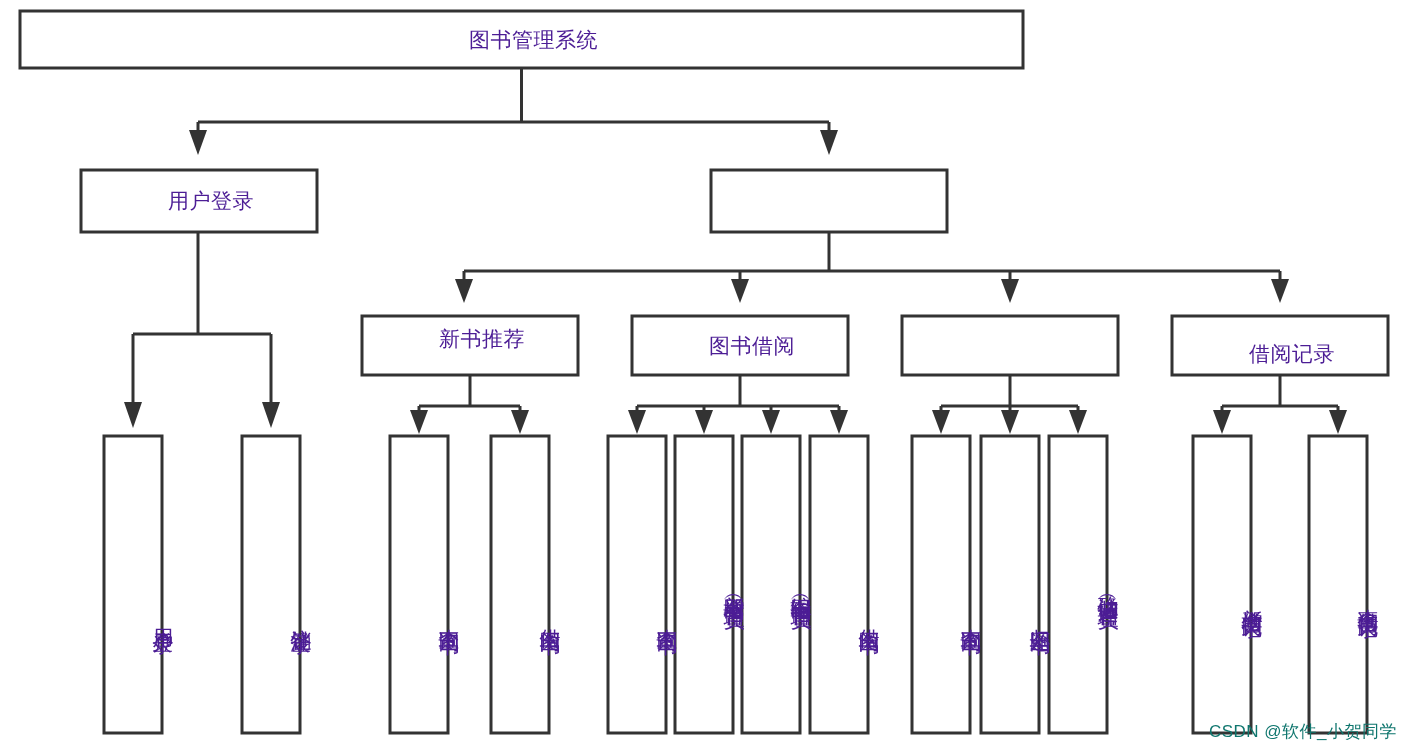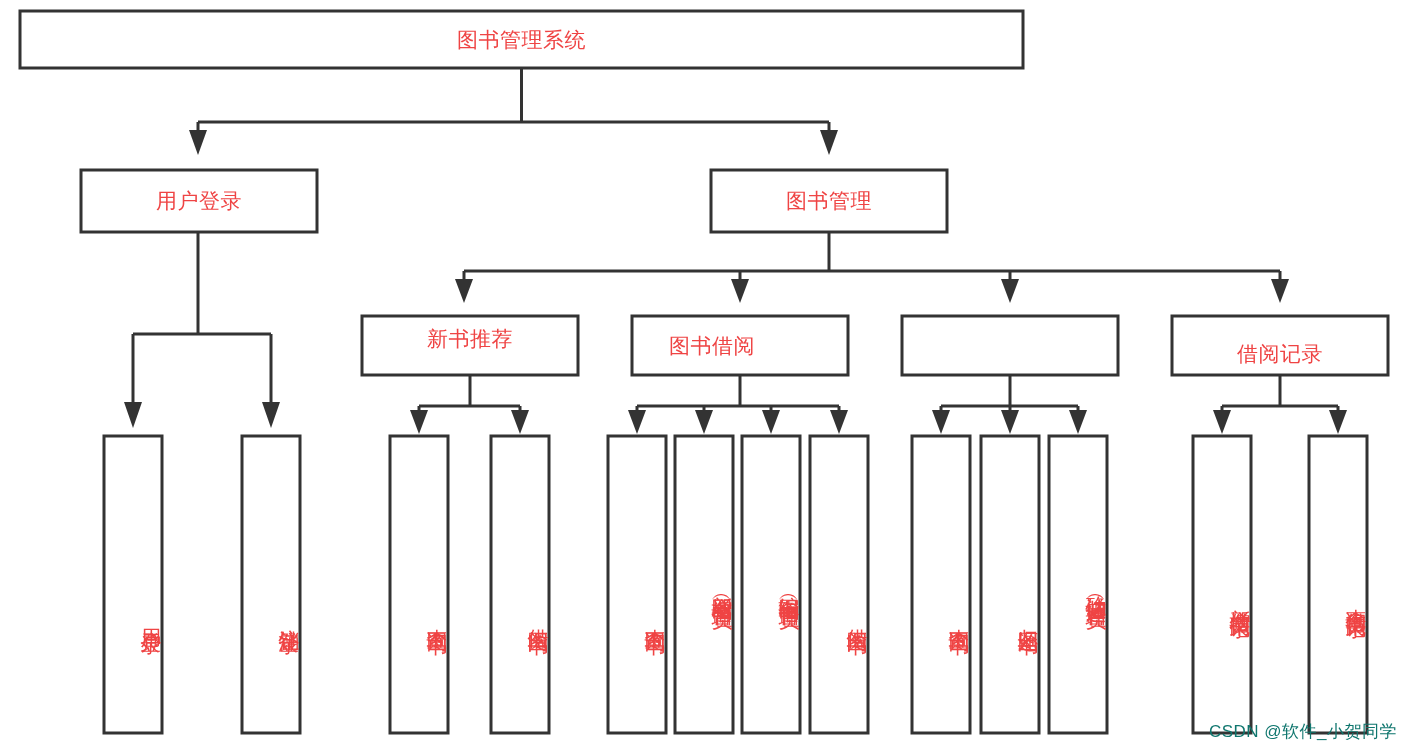--- a/index.html
+++ b/index.html
@@ -39,24 +39,25 @@
   }
   .arrow-head {
     fill: #333333;
     stroke: none;
   }
   .node-label {
     position: absolute;
     display: flex;
     align-items: center;
     justify-content: center;
-    color: #ef4444;
+    color: #4c1d95;
     font-family: "Liberation Sans", "DejaVu Sans", sans-serif;
     pointer-events: none;
     box-sizing: border-box;
+    margin-left: 12px;
   }
   .node-label.horizontal {
     font-size: 21px;
     letter-spacing: 0.5px;
   }
   .node-label.vertical {
     writing-mode: vertical-rl;
     text-orientation: upright;
     font-size: 21px;
     letter-spacing: 2px;
@@ -184,24 +185,23 @@
     <rect class="node-box" x="981" y="436" width="58" height="297"></rect>
     <rect class="node-box" x="1049" y="436" width="58" height="297"></rect>
 
     <rect class="node-box" x="1193" y="436" width="58" height="297"></rect>
     <rect class="node-box" x="1309" y="436" width="58" height="297"></rect>
   </svg>
 
   <div class="node-label horizontal" style="left:20px; top:11px; width:1003px; height:57px;">图书管理系统</div>
 
   <div class="node-label horizontal" style="left:81px; top:170px; width:236px; height:62px;">用户登录</div>
-  <div class="node-label horizontal" style="left:711px; top:170px; width:236px; height:62px;">图书管理</div>
 
   <div class="node-label horizontal" style="left:362px; top:316px; width:216px; height:46px;">新书推荐</div>
-  <div class="node-label horizontal" style="left:604px; top:316px; width:216px; height:59px;">图书借阅</div>
+  <div class="node-label horizontal" style="left:632px; top:316px; width:216px; height:59px;">图书借阅</div>
   <div class="node-label horizontal" style="left:1172px; top:324px; width:216px; height:59px;">借阅记录</div>
 
   <div class="node-label vertical" style="left:104px; top:436px; width:58px; height:297px; padding-top:62px;">用户登录</div>
   <div class="node-label vertical" style="left:242px; top:436px; width:58px; height:297px; padding-top:62px;">注销登录</div>
 
   <div class="node-label vertical" style="left:390px; top:436px; width:58px; height:297px; padding-top:62px;">查询图书</div>
   <div class="node-label vertical" style="left:491px; top:436px; width:58px; height:297px; padding-top:62px;">借阅图书</div>
 
   <div class="node-label vertical" style="left:608px; top:436px; width:58px; height:297px; padding-top:62px;">查询图书</div>
   <div class="node-label vertical" style="left:675px; top:436px; width:58px; height:297px; padding-top:6px;">新增图书（管理员）</div>

